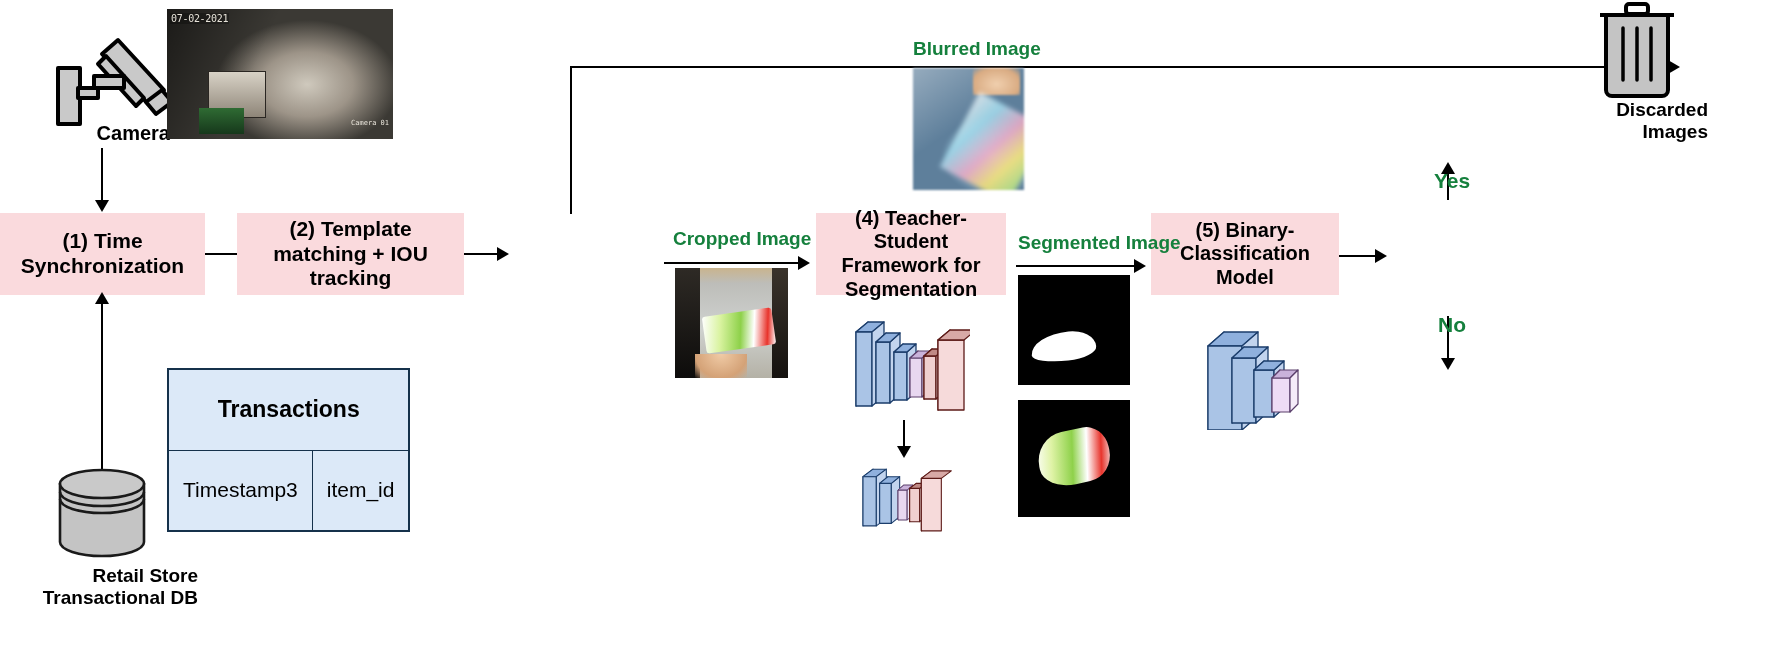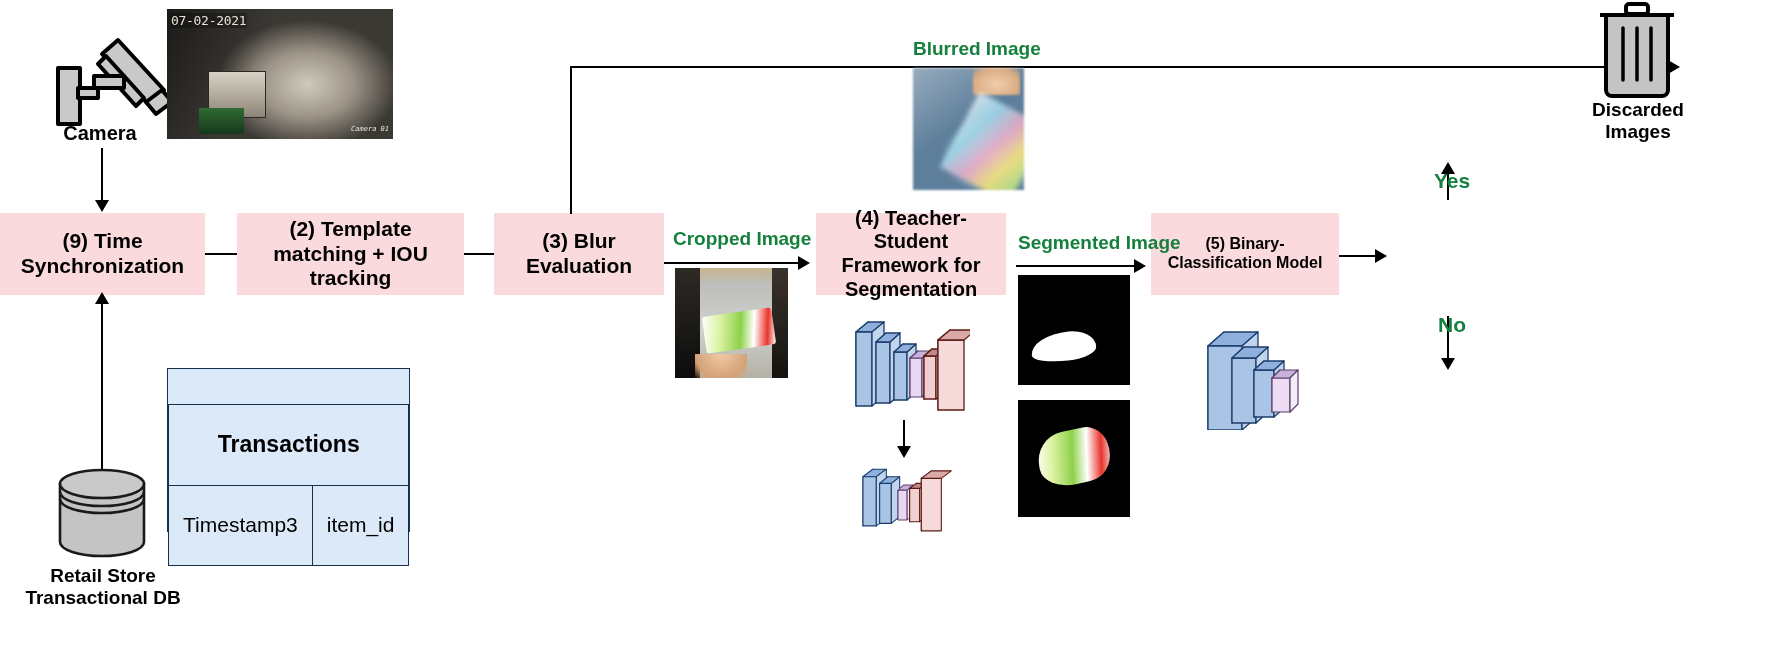--- a/index.html
+++ b/index.html
@@ -26,34 +26,34 @@
     font-weight:bold;
     color:#15803d;
     white-space:nowrap;
   }
 
   
   .caption{
     position:absolute;
     font-weight:bold;
     color:#000;
-    text-align:center;
+    text-align:right;
     line-height:1.15;
     white-space:pre-line;
   }
 
   
   .db-table{
     position:absolute;
     border-collapse:collapse;
     background:#dce9f8;
     border:1px solid #15314b;
     box-sizing:border-box;
   }
-  .db-table table{border-collapse:collapse;width:100%;height:100%;margin-top:35px;}
+  .db-table table{border-collapse:collapse;width:100%;height:100%;}
   .db-table td{
     border:1px solid #15314b;
     background:#dce9f8;
     color:#000;
     padding:0 14px;
     font-size:21px;
     height:40px;
   }
   .db-table td.hdr{
     text-align:center;font-weight:bold;font-size:23px;
@@ -67,28 +67,27 @@
   
   .ph-cctv{
     background:
       linear-gradient(115deg, rgba(0,0,0,.55) 0%, rgba(0,0,0,0) 40%),
       radial-gradient(ellipse 45% 55% at 62% 58%, #cfc9bd 0%, #9d9488 45%, #3b3934 90%),
       radial-gradient(ellipse 30% 40% at 26% 30%, #7a2d22 0%, #41201c 70%),
       radial-gradient(ellipse 25% 30% at 82% 22%, #803a2c 0%, #2a1714 75%),
       linear-gradient(180deg,#15120f 0%, #2c2724 55%, #120f0d 100%);
   }
   .ph-cctv .stamp{
-    position:absolute;left:3px;top:4px;font-size:13px;color:#e6e2d8;
+    position:absolute;left:3px;top:4px;font-size:10px;color:#e6e2d8;
     font-family:"DejaVu Sans Mono", monospace;letter-spacing:-.3px;
     background:rgba(0,0,0,.25);padding:0 1px;
   }
   .ph-cctv .stamp2{
-    position:absolute;right:4px;bottom:6px;font-size:7px;color:#e8e4da;
+    position:absolute;right:4px;bottom:12px;font-size:7px;color:#e8e4da;
     font-family:"DejaVu Sans Mono", monospace;
-    font-style:italic;
   }
   .ph-cctv .mon{
     position:absolute;left:18%;top:48%;width:25%;height:34%;
     background:linear-gradient(180deg,#d8d2c6,#8e8578);
     border:1px solid #2a2622;
   }
   .ph-cctv .grn{
     position:absolute;left:14%;top:76%;width:20%;height:20%;
     background:linear-gradient(180deg,#2f6b33,#16381b);
   }
@@ -202,38 +201,37 @@
   <div class="ln v" style="left:101px;top:148px;height:56px;"></div>
   <div class="ahead down" style="left:95px;top:200px;"></div>
 
   <div class="photo ph-cctv" style="left:167px;top:9px;width:226px;height:130px;">
     <div class="mon"></div>
     <div class="grn"></div>
     <div class="stamp">07-02-2021</div>
     <div class="stamp2">Camera 01</div>
   </div>
 
-  <div class="stage-box" style="left:0px;top:213px;width:205px;height:82px;font-size:21px;">(9) Time Synchronization</div>
+  <div class="stage-box" style="left:0px;top:213px;width:205px;height:82px;font-size:21px;">(1) Time Synchronization</div>
 
   <div class="ln h" style="left:205px;top:253px;width:44px;"></div>
   <div class="ahead right" style="left:243px;top:247px;"></div>
 
   <div class="stage-box" style="left:237px;top:213px;width:227px;height:82px;font-size:21px;">(2) Template matching +
 IOU tracking</div>
 
   <div class="ln h" style="left:464px;top:253px;width:40px;"></div>
   <div class="ahead right" style="left:497px;top:247px;"></div>
 
-  <div class="stage-box" style="left:494px;top:213px;width:170px;height:82px;font-size:21px;">(3) Blur Evaluation</div>
 
   <div class="stage-box" style="left:816px;top:213px;width:190px;height:82px;font-size:20px;">(4) Teacher-Student
 Framework for
 Segmentation</div>
 
-  <div class="stage-box" style="left:1151px;top:213px;width:188px;height:82px;font-size:16px;">(5) Binary-Classification
+  <div class="stage-box" style="left:1151px;top:213px;width:188px;height:82px;font-size:20px;">(5) Binary-Classification
 Model</div>
 
   <div class="edge-label" style="left:673px;top:228px;font-size:19px;">Cropped Image</div>
   <div class="ln h" style="left:664px;top:262px;width:140px;"></div>
   <div class="ahead right" style="left:798px;top:256px;"></div>
 
   <div class="edge-label" style="left:1018px;top:232px;font-size:19px;">Segmented Image</div>
   <div class="ln h" style="left:1016px;top:265px;width:126px;"></div>
   <div class="ahead right" style="left:1134px;top:259px;"></div>
 

